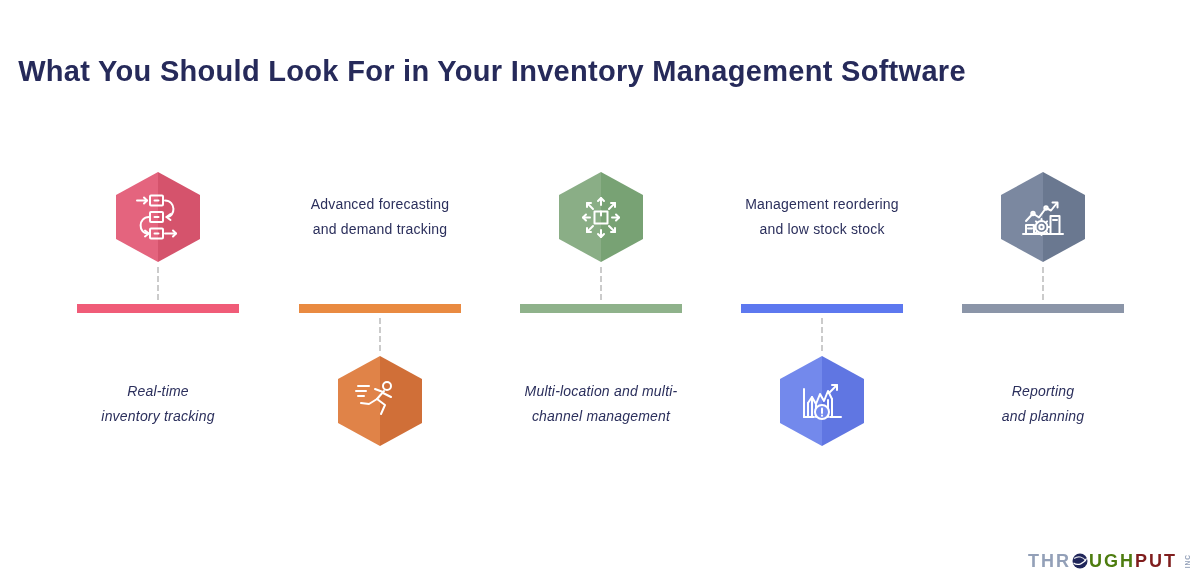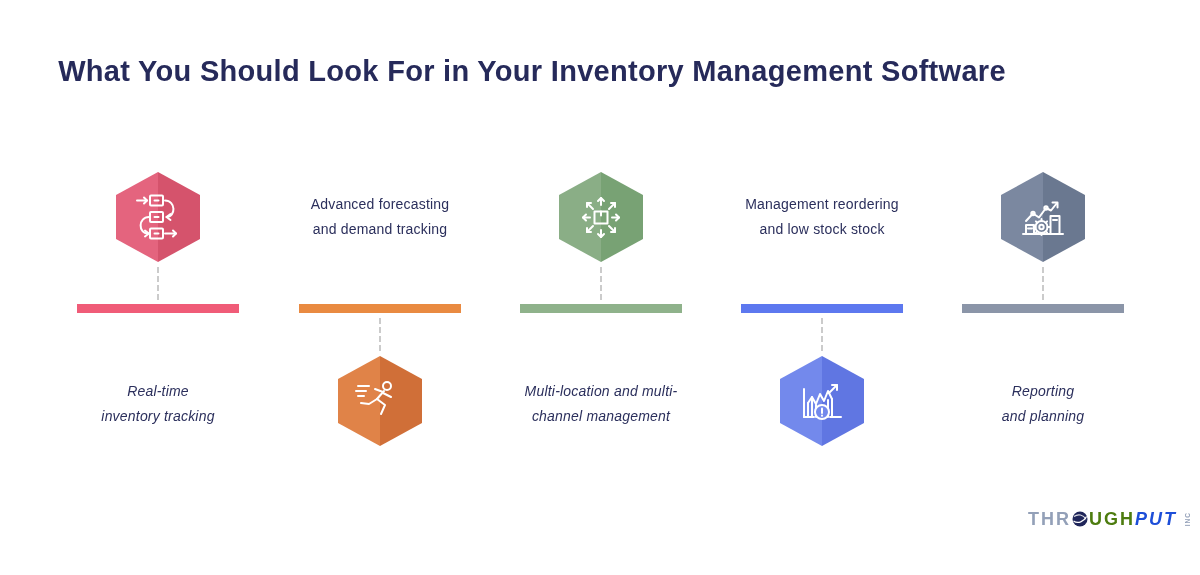--- a/index.html
+++ b/index.html
@@ -2,21 +2,21 @@
 <html><head>
 <meta charset="utf-8">
 <style>
   html,body{margin:0;padding:0;background:#fff;}
   #canvas{
     position:relative;width:1200px;height:575px;background:#ffffff;
     font-family:"Liberation Sans",sans-serif;overflow:hidden;
   }
   .page-title{
     position:absolute;top:55px;left:0;width:984px;text-align:center;
-    font-size:29px;font-weight:bold;color:#262a5a;letter-spacing:.3px;padding-left:40px;
+    font-size:29px;font-weight:bold;color:#262a5a;letter-spacing:.3px;
   }
   .column{position:absolute;top:0;left:0;width:0;height:0;}
   .hex{position:absolute;left:calc(var(--cx) - 44px);top:171px;}
   .hex.pos-bottom{top:355px;}
   .connector{
     position:absolute;left:calc(var(--cx) - 1px);width:0;height:33px;
     border-left:2px dashed #cbcbcb;
   }
   .connector.pos-top{top:267px;}
   .connector.pos-bottom{top:318px;}
@@ -26,21 +26,21 @@
   }
   .label{
     position:absolute;left:calc(var(--cx) - 150px);width:300px;
     text-align:center;font-size:14px;line-height:25px;color:#2b2f5c;
     letter-spacing:.2px;
   }
   .label.pos-top{top:192px;}
   .label.pos-bottom{top:379px;font-style:italic;}
   .icon-strokes{stroke:#ffffff;stroke-width:2;fill:none;stroke-linecap:round;stroke-linejoin:round;}
   .logo{
-    position:absolute;left:1028px;top:510px;display:flex;align-items:center;
+    position:absolute;left:1028px;top:552px;display:flex;align-items:center;
     font-weight:bold;font-size:18px;letter-spacing:2px;line-height:18px;
   }
   .logo .globe{margin:0 1px;flex:0 0 auto;}
   .logo .lg-inc{
     font-size:6.5px;letter-spacing:1px;margin-left:2px;
     writing-mode:vertical-rl;transform:rotate(180deg);font-weight:bold;
   }
 </style>
 </head>
 <body>
@@ -199,17 +199,17 @@
   </div>
 
   <div class="logo">
     <span class="lg-light" style="color: rgb(147, 160, 184);">THR</span>
     <svg class="globe" width="16" height="16" viewBox="0 0 16 16">
       <circle cx="8" cy="8" r="7.5" fill="#20265a"></circle>
       <path d="M1.5,10 C6,13.2 12,10.5 14.6,5.5" stroke="#ffffff" stroke-width="1.3" fill="none"></path>
       <path d="M2,5.5 C6,2.8 11,3.4 14,8.3" stroke="#ffffff" stroke-width="1.1" fill="none" opacity="0.85"></path>
     </svg>
     <span class="lg-light" style="color: #4d7c0f;">UGH</span>
-    <span class="lg-dark" style="color: #1d4ed8; font-style: italic;">PUT</span>
+    <span class="lg-dark" style="color: #7f1d1d;">PUT</span>
     <span class="lg-inc" style="color: rgb(147, 160, 184);">INC</span>
   </div>
 
 </div>
 
 </body></html>

